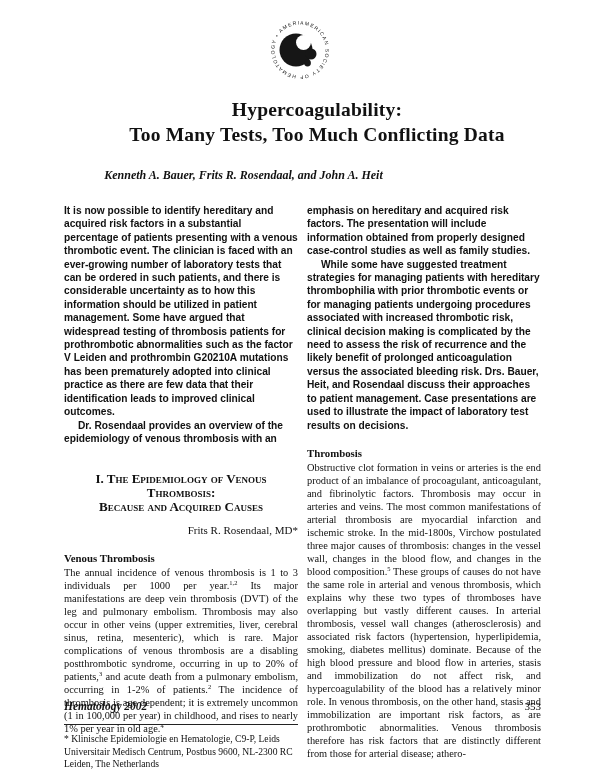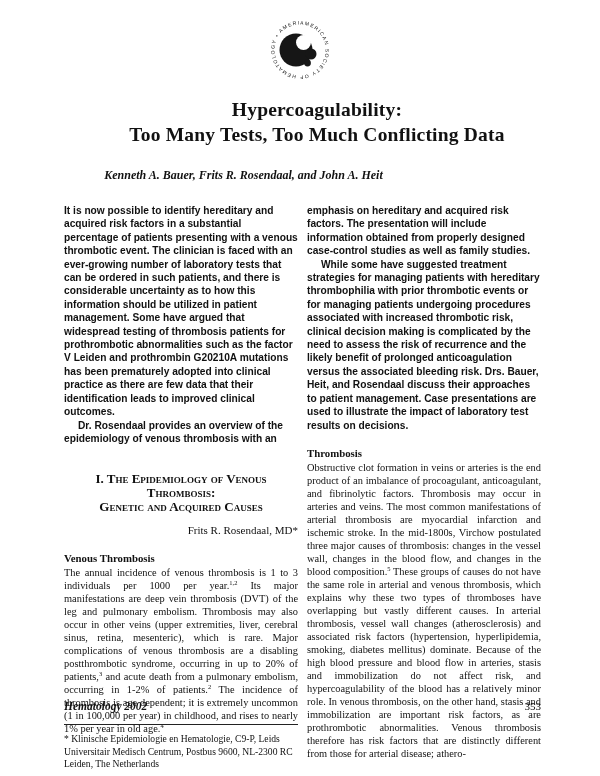--- a/index.html
+++ b/index.html
@@ -163,21 +163,21 @@
   <div class="authors">Kenneth A. Bauer, Frits R. Rosendaal, and John A. Heit</div>
 
   <div class="columns">
 
     <div class="col col-left">
       <p class="intro-par">It is now possible to identify hereditary and acquired risk factors in a substantial percentage of patients presenting with a venous thrombotic event. The clinician is faced with an ever-growing number of laboratory tests that can be ordered in such patients, and there is considerable uncertainty as to how this information should be utilized in patient management. Some have argued that widespread testing of thrombosis patients for prothrombotic abnormalities such as the factor V Leiden and prothrombin G20210A mutations has been prematurely adopted into clinical practice as there are few data that their identification leads to improved clinical outcomes.</p>
       <p class="intro-par indent">Dr. Rosendaal provides an overview of the epidemiology of venous thrombosis with an</p>
 
       <div class="section-heading">
         <div>I. The Epidemiology of Venous Thrombosis:</div>
-        <div>Genetic and Acquired Causes</div>
+        <div>Because and Acquired Causes</div>
       </div>
 
       <div class="section-author">Frits R. Rosendaal, MD*</div>
 
       <div class="sub-heading">Venous Thrombosis</div>
       <p class="body-par">The annual incidence of venous thrombosis is 1 to 3 individuals per 1000 per year.<sup>1,2</sup> Its major manifestations are deep vein thrombosis (DVT) of the leg and pulmonary embolism. Thrombosis may also occur in other veins (upper extremities, liver, cerebral sinus, retina, mesenteric), which is rare. Major complications of venous thrombosis are a disabling postthrombotic syndrome, occurring in up to 20% of patients,<sup>3</sup> and acute death from a pulmonary embolism, occurring in 1-2% of patients.<sup>2</sup> The incidence of thrombosis is age dependent; it is extremely uncommon (1 in 100,000 per year) in childhood, and rises to nearly 1% per year in old age.<sup>4</sup></p>
 
       <div class="footnote">
         <hr class="footnote-rule">
         <p class="footnote-text">* Klinische Epidemiologie en Hematologie, C9-P, Leids Universitair Medisch Centrum, Postbus 9600, NL-2300 RC Leiden, The Netherlands</p>

